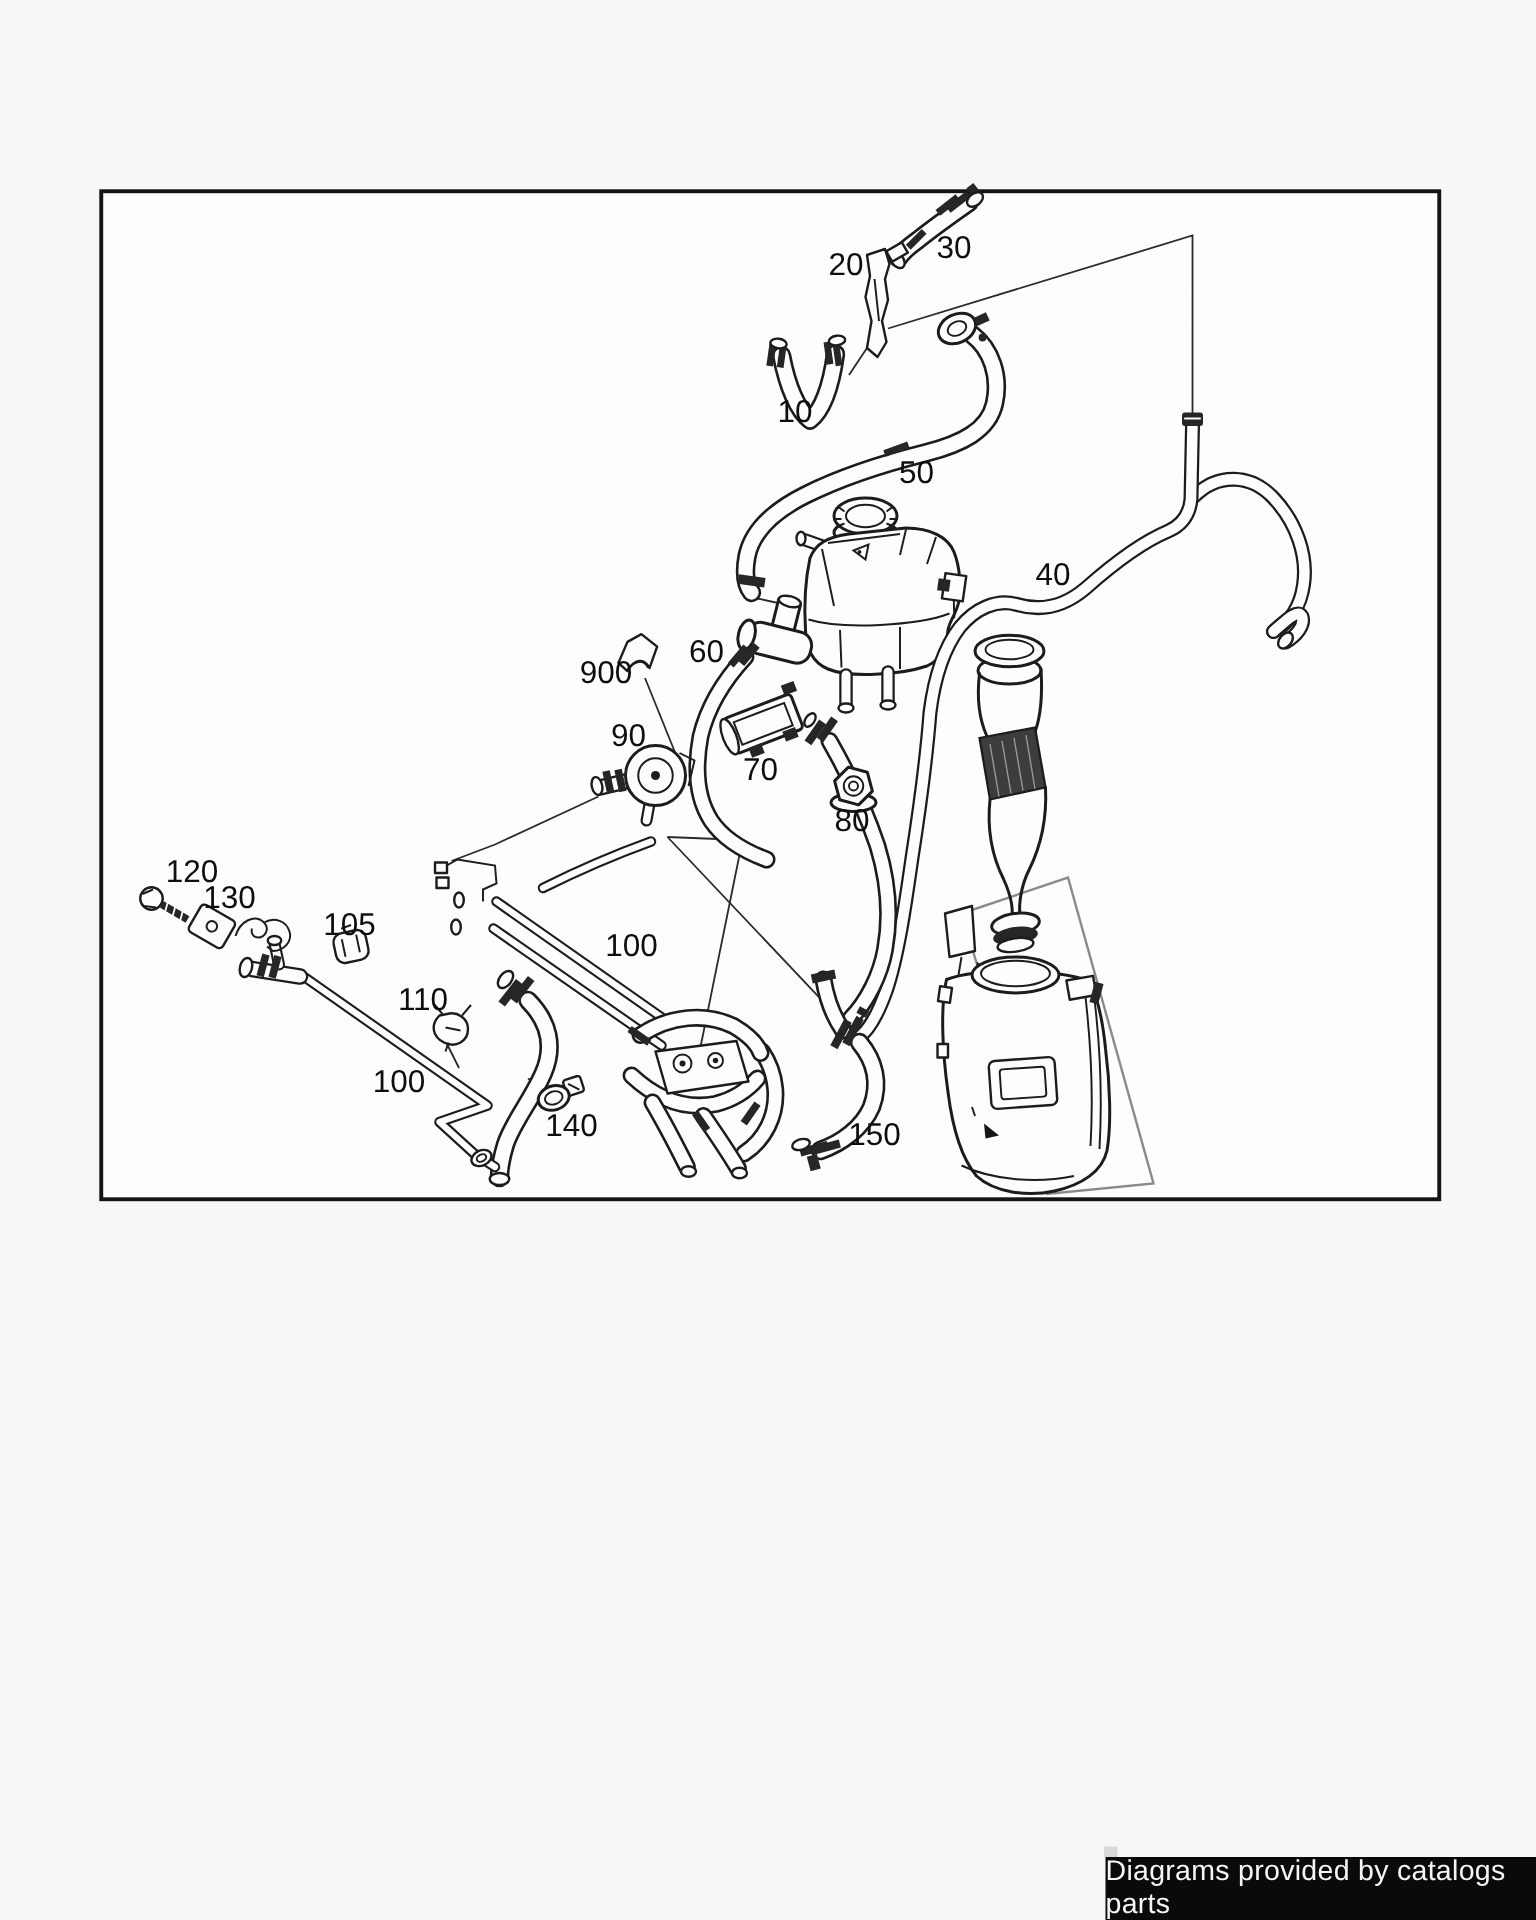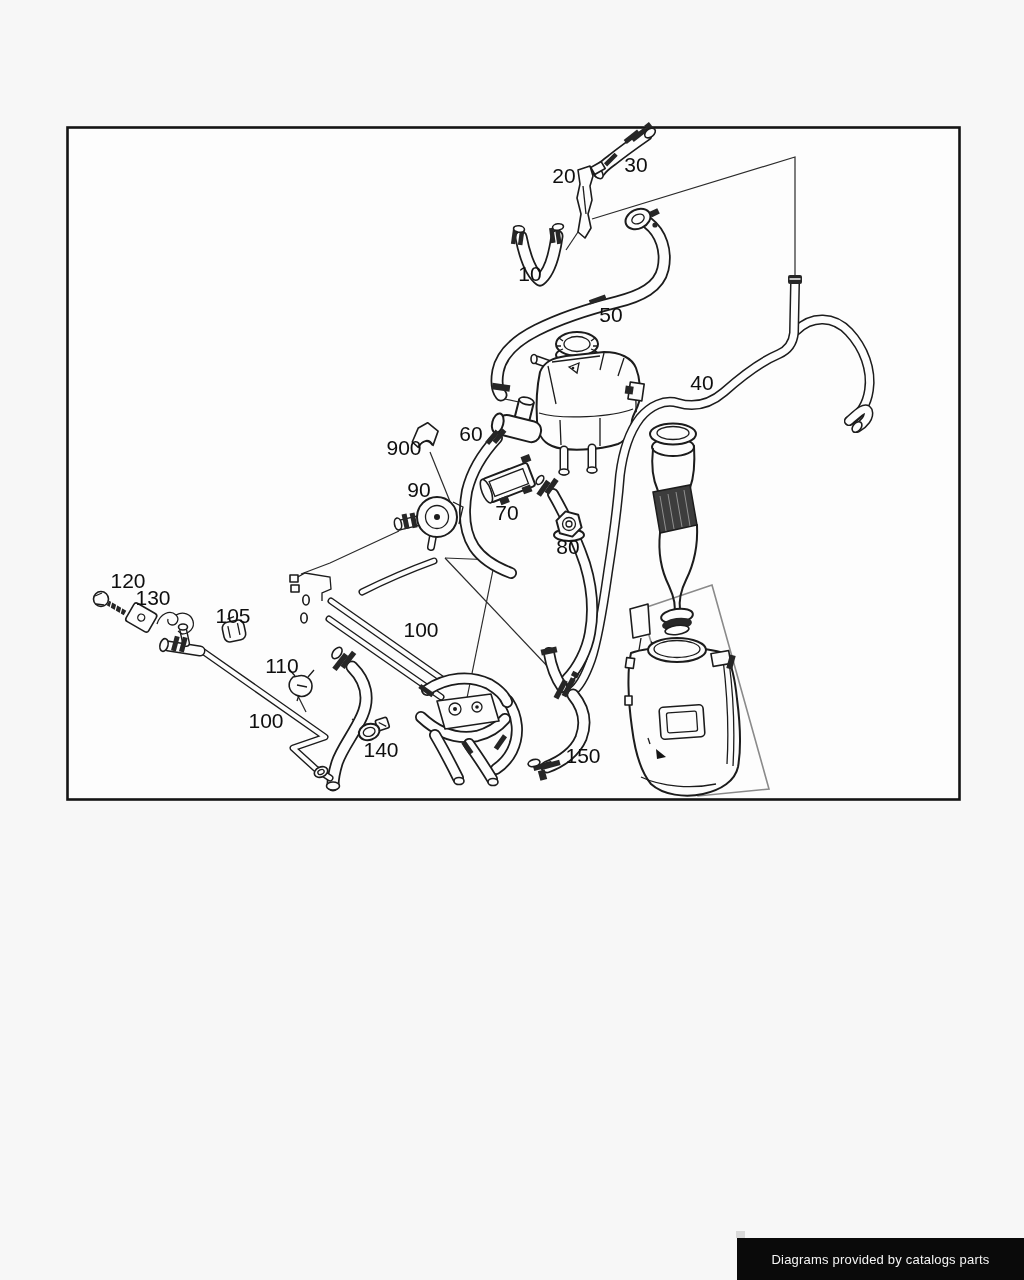--- a/index.html
+++ b/index.html
@@ -10,21 +10,21 @@
   .o{fill:none;stroke:#1c1c1c;stroke-linecap:round;stroke-linejoin:round}
   .i{fill:none;stroke:#fdfdfd;stroke-linecap:round;stroke-linejoin:round}
   .pt{fill:#fdfdfd;stroke:#1c1c1c;stroke-width:2;stroke-linejoin:round}
   .pt2{fill:#fdfdfd;stroke:#1c1c1c;stroke-width:1.6;stroke-linejoin:round}
   .dt{fill:none;stroke:#1c1c1c;stroke-width:1.3}
   .dk{fill:#262626;stroke:none}
   .ld{fill:none;stroke:#2a2a2a;stroke-width:1.2}
   .cal{font:21px "Liberation Sans",sans-serif;fill:#0e0e0e;text-anchor:middle}
   .footer-bar{position:absolute;left:737px;top:1238px;width:287px;height:42px;
       background:#0a0a0a;color:#f5f5f5;display:flex;align-items:center;justify-content:center;
-      font-size:13px;letter-spacing:.2px;}
+      font-size:19px;letter-spacing:.2px;}
   .footer-notch{position:absolute;left:736px;top:1231px;width:9px;height:7px;background:#d9d9d9;}
 </style>
 </head>
 <body>
 
 <div class="stage">
 
 <svg width="1024" height="1280" viewBox="0 0 1024 1280">
 
   <defs>

